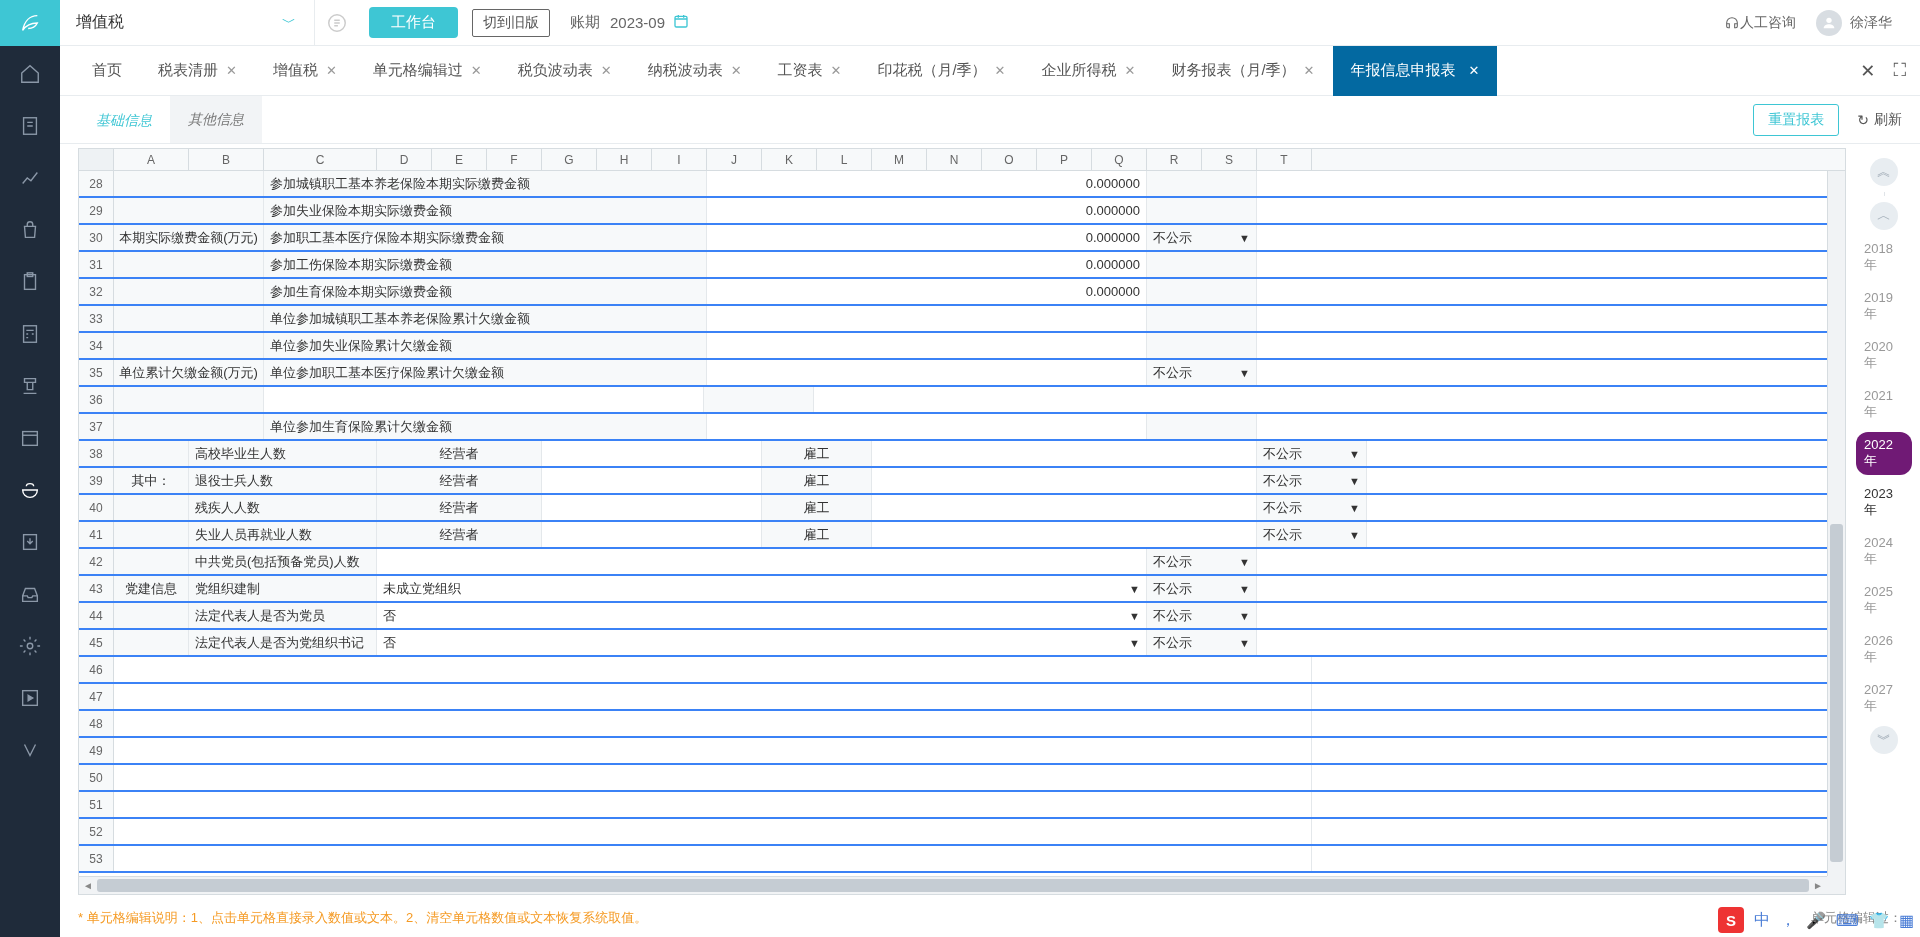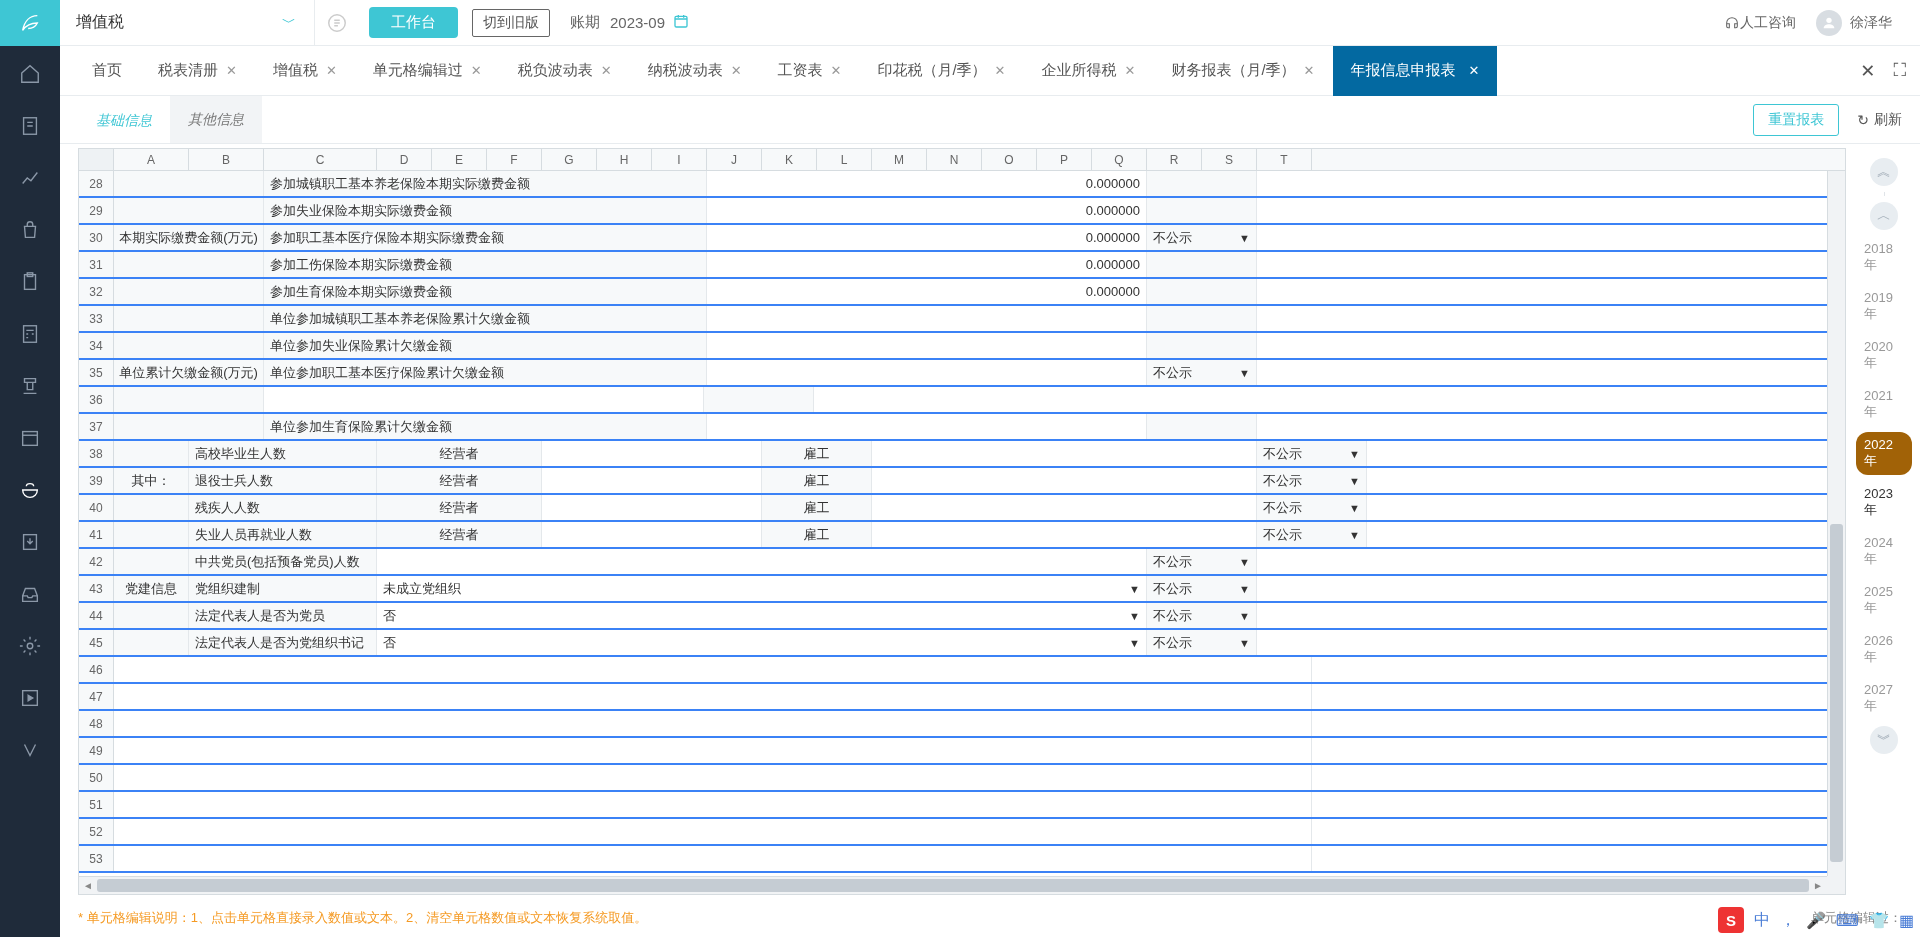--- a/index.html
+++ b/index.html
@@ -69,21 +69,21 @@
 .hthumb { position: absolute; top: 2px; bottom: 2px; left: 0; width: 100%; background: #c5ccd3; border-radius: 3px; }
 .sbcorner { position: absolute; right: 0; bottom: 0; width: 18px; height: 18px; background: #f1f3f5; }
 
 .footer-row { position: absolute; left: 18px; right: 18px; bottom: 0; height: 38px; display: flex; align-items: center; font-size: 13px; }
 .footnote { color: #f59a23; }
 .edit-info { margin-left: auto; color: #888; }
 
 .year-rail { position: absolute; right: 8px; top: 112px; width: 56px; display: flex; flex-direction: column; align-items: center; gap: 6px; }
 .yr-btn { width: 28px; height: 28px; border-radius: 50%; background: #e8edf1; display: flex; align-items: center; justify-content: center; color: #a8b2bc; cursor: pointer; font-size: 14px; }
 .year { font-size: 13px; color: #999; padding: 5px 8px; border-radius: 12px; cursor: pointer; }
-.year.active { background: #a16207; color: #fff; }
+.year.active { background: #701a75; color: #fff; }
 .year.near { color: #333; }
 
 .ime-bar { position: absolute; right: 6px; bottom: 4px; display: flex; align-items: center; gap: 10px; z-index: 50; }
 .ime-logo { width: 26px; height: 26px; background: #e33; border-radius: 4px; color: #fff; display: flex; align-items: center; justify-content: center; font-weight: bold; font-size: 15px; }
 .ime-item { color: #4a7dd6; font-size: 16px; }
 </style>
 </head>
 <body>
 
 <div class="top-bar">

